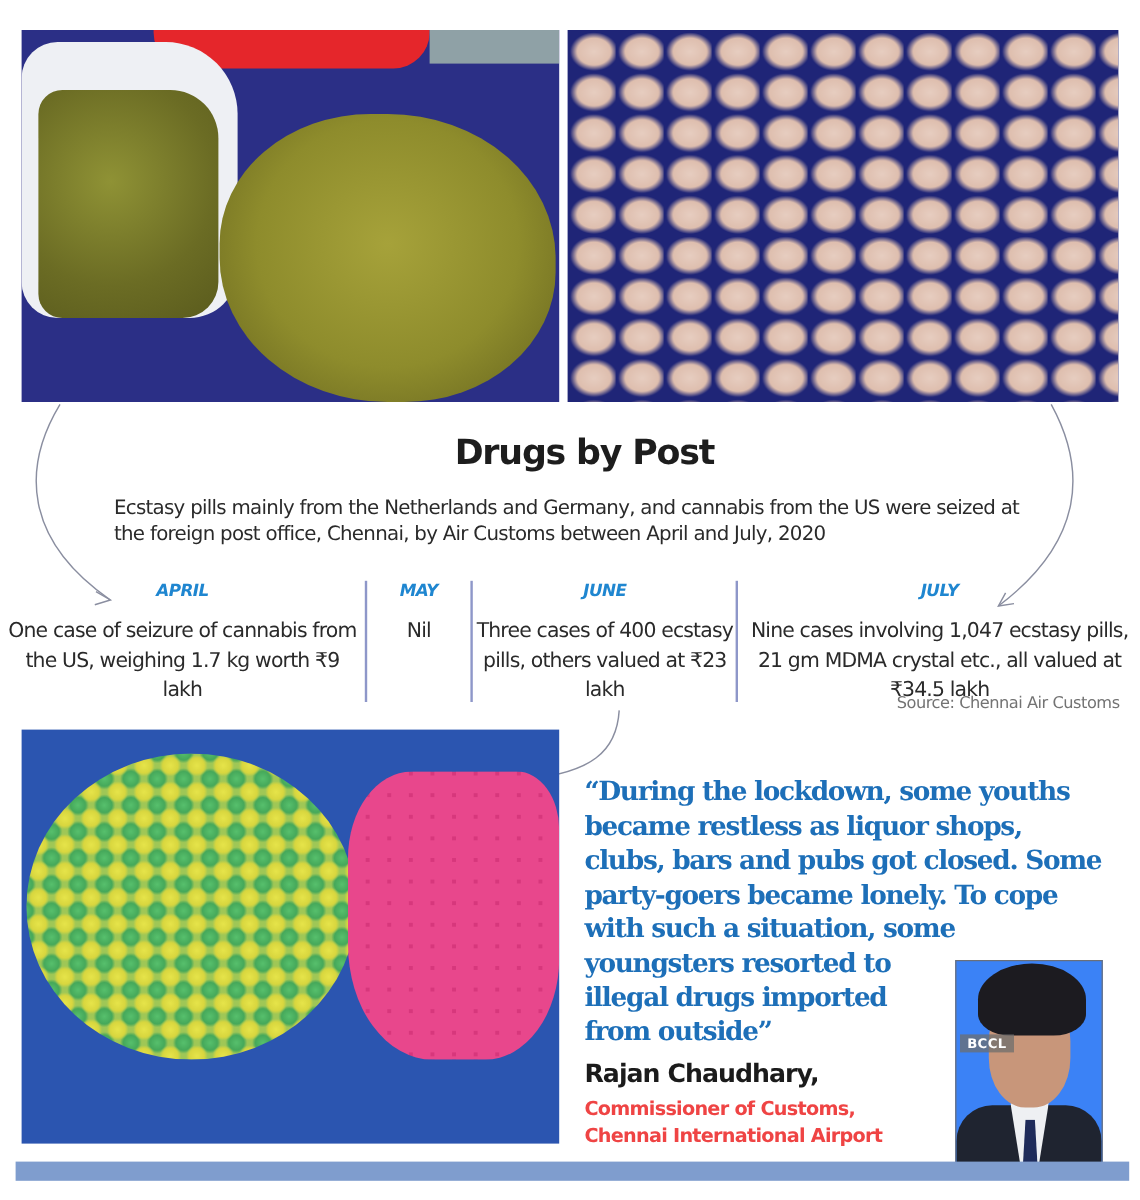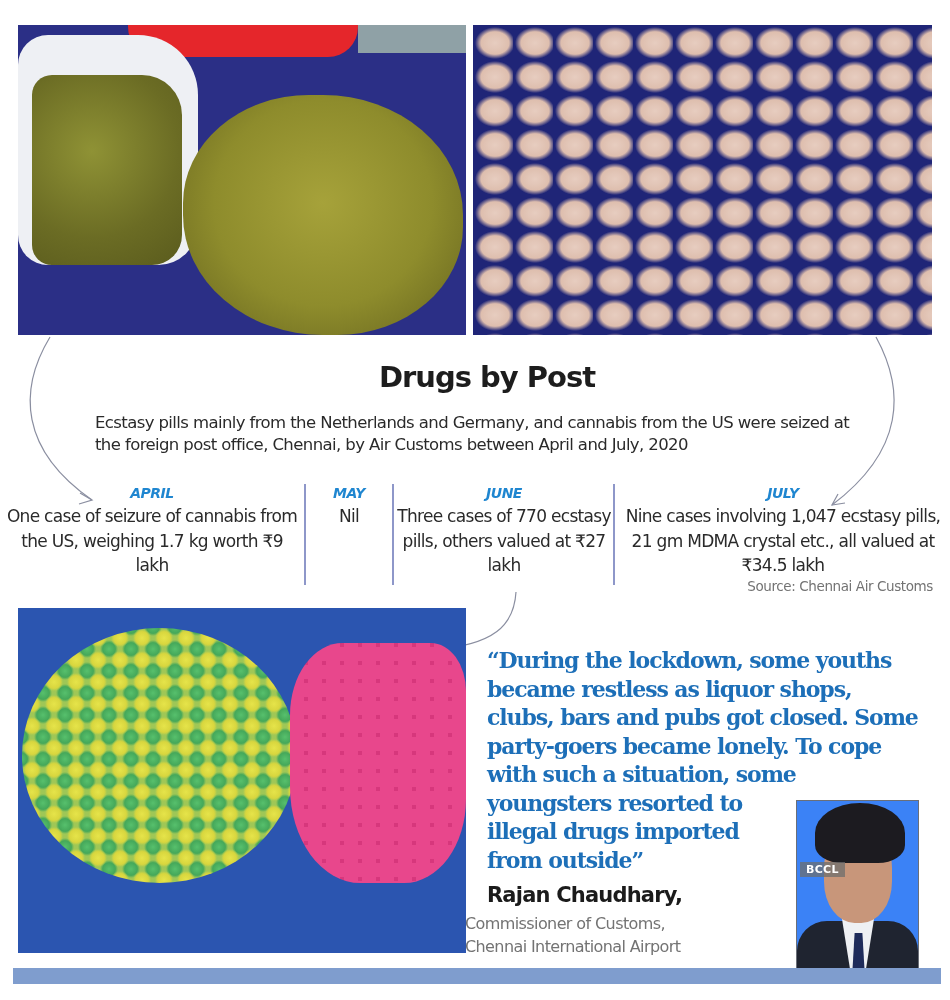--- a/index.html
+++ b/index.html
@@ -28,36 +28,36 @@
     
     svg.curves { position: absolute; left: 0; top: 0; width: 950px; height: 1000px; pointer-events: none; }
 
     
     .headline { position: absolute; left: 0; top: 360px; width: 950px; text-align: center; font-family: "DejaVu Sans", sans-serif; font-weight: bold; font-size: 29px; letter-spacing: -1px; color: #1d1d1d; margin-left: 12px; }
     .intro { position: absolute; left: 95px; top: 412px; width: 760px; font-family: "DejaVu Sans", sans-serif; font-size: 16.5px; line-height: 22px; letter-spacing: -0.6px; color: #2a2a2a; }
 
     
     .month { position: absolute; top: 484px; text-align: center; font-family: "DejaVu Sans", sans-serif; }
     .month-label { font-size: 14px; font-weight: bold; font-style: italic; color: #1f86d0; letter-spacing: -0.5px; line-height: 18px; }
-    .month-text { font-size: 17px; line-height: 24.5px; letter-spacing: -0.7px; color: #2a2a2a; margin-top: 2px; }
+    .month-text { font-size: 17px; line-height: 24.5px; letter-spacing: -0.7px; color: #2a2a2a; margin-top: 12px; }
     .m-april { left: 6px; width: 292px; }
     .m-may { left: 308px; width: 82px; }
     .m-june { left: 396px; width: 216px; }
     .m-july { left: 618px; width: 330px; }
 
     .sep { position: absolute; top: 484px; width: 2px; height: 101px; background: #8e97c9; }
 
     .source { position: absolute; right: 17px; top: 578px; font-family: "DejaVu Sans", sans-serif; font-size: 13.5px; letter-spacing: -0.4px; color: #737373; }
 
     
     .quote { position: absolute; left: 487px; top: 646px; width: 440px; font-family: "DejaVu Serif", serif; font-weight: bold; font-size: 22px; line-height: 28.5px; letter-spacing: -1.1px; color: #1d6fb8; }
     .quote .ql { display: block; white-space: nowrap; }
 
     .name { position: absolute; left: 487px; top: 883px; font-family: "DejaVu Sans", sans-serif; font-weight: bold; font-size: 21px; letter-spacing: -0.8px; color: #1b1b1b; }
-    .title { position: absolute; left: 465px; top: 912px; font-family: "DejaVu Sans", sans-serif; font-size: 16px; line-height: 23px; letter-spacing: -0.6px; color: #737373; }
+    .title { position: absolute; left: 487px; top: 912px; font-family: "DejaVu Sans", sans-serif; font-size: 16px; line-height: 23px; letter-spacing: -0.6px; color: #ef4444; font-weight: bold; }
 
     
     .portrait { position: absolute; left: 796px; top: 800px; width: 121px; height: 175px; border: 1px solid #6b6f78; background: #3b82f6; overflow: hidden; }
     .hair { position: absolute; left: 18px; top: 2px; width: 90px; height: 60px; background: #1c1b20; border-radius: 50% 50% 30% 30%; }
     .face { position: absolute; left: 27px; top: 30px; width: 68px; height: 92px; background: #c8967a; border-radius: 40% 40% 45% 45%; }
     .suit { position: absolute; left: 0; top: 120px; width: 121px; height: 60px; background: #1f2430; border-radius: 30px 30px 0 0; }
     .shirt { position: absolute; left: 45px; top: 118px; width: 32px; height: 60px; background: #eef0f3; clip-path: polygon(0 0, 100% 0, 70% 100%, 30% 100%); }
     .tie { position: absolute; left: 55px; top: 132px; width: 13px; height: 45px; background: #1e2b5a; clip-path: polygon(20% 0, 80% 0, 100% 100%, 0 100%); }
     .credit { position: absolute; left: 3px; top: 61px; padding: 1px 6px; background: rgba(110,110,110,0.75); color: #ffffff; font-family: "DejaVu Sans", sans-serif; font-weight: bold; font-size: 11px; letter-spacing: 0.3px; }
 
@@ -96,21 +96,21 @@
   <div class="month-text">One case of seizure of cannabis from the US, weighing 1.7 kg worth ₹9 lakh</div>
 </div>
 <div class="sep" style="left:304px"></div>
 <div class="month m-may">
   <div class="month-label">MAY</div>
   <div class="month-text">Nil</div>
 </div>
 <div class="sep" style="left:392px"></div>
 <div class="month m-june">
   <div class="month-label">JUNE</div>
-  <div class="month-text">Three cases of 770 ecstasy pills, others valued at ₹27 lakh</div>
+  <div class="month-text">Three cases of 400 ecstasy pills, others valued at ₹23 lakh</div>
 </div>
 <div class="sep" style="left:613px"></div>
 <div class="month m-july">
   <div class="month-label">JULY</div>
   <div class="month-text">Nine cases involving 1,047 ecstasy pills, 21 gm MDMA crystal etc., all valued at ₹34.5 lakh</div>
 </div>
 
 <div class="source">Source: Chennai Air Customs</div>
 
 <div class="photo photo-colored">

